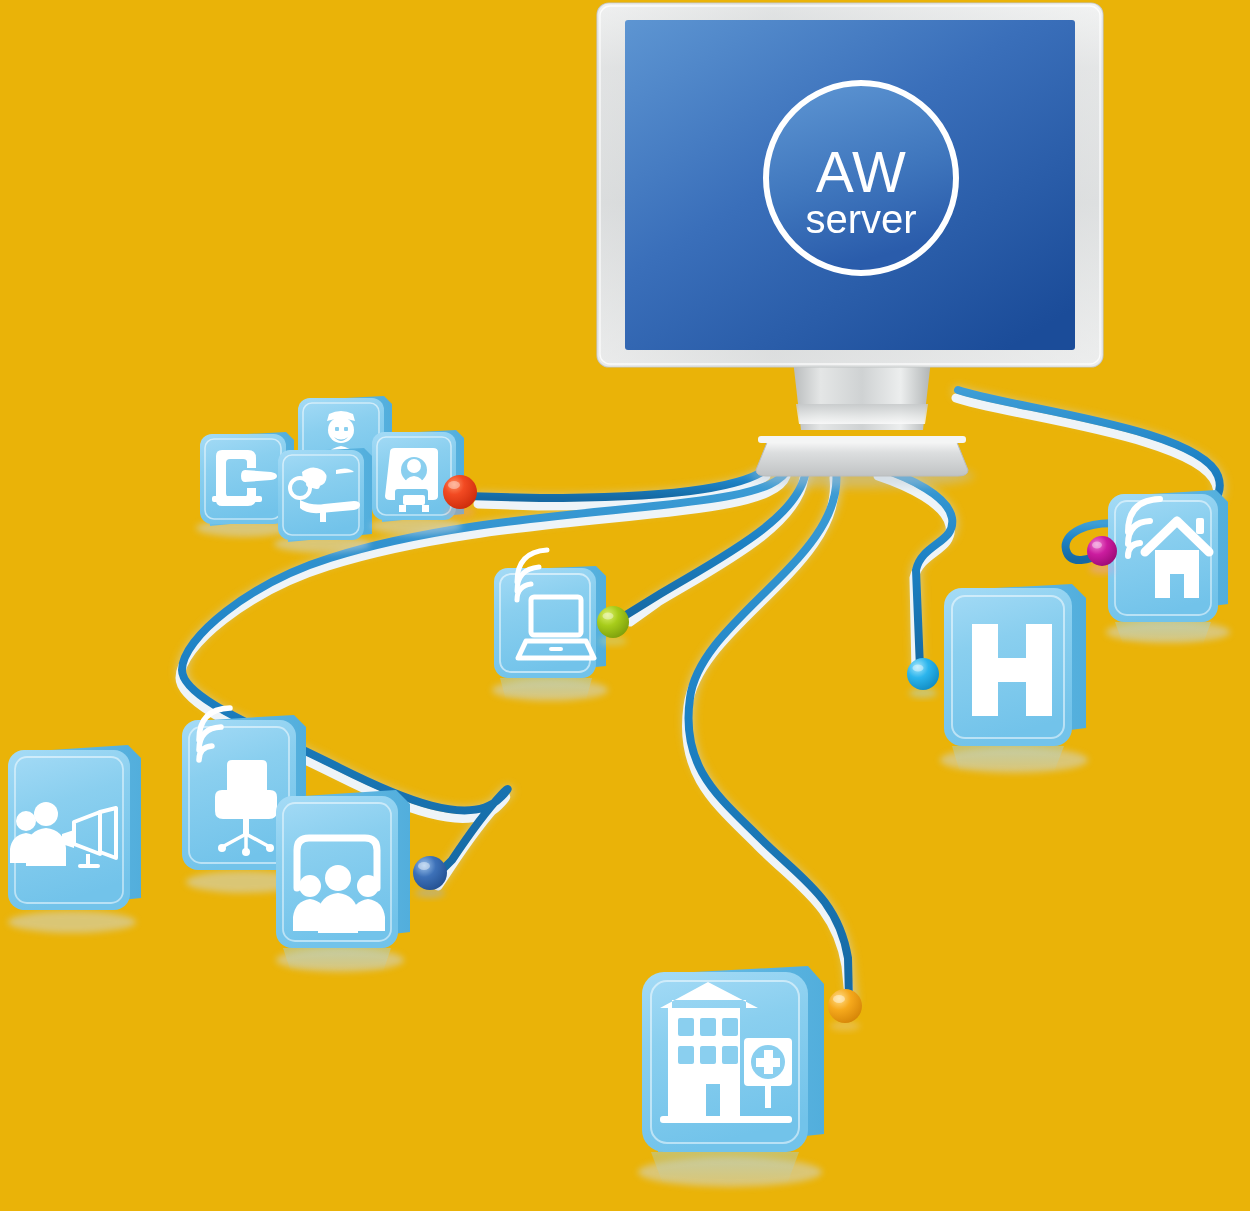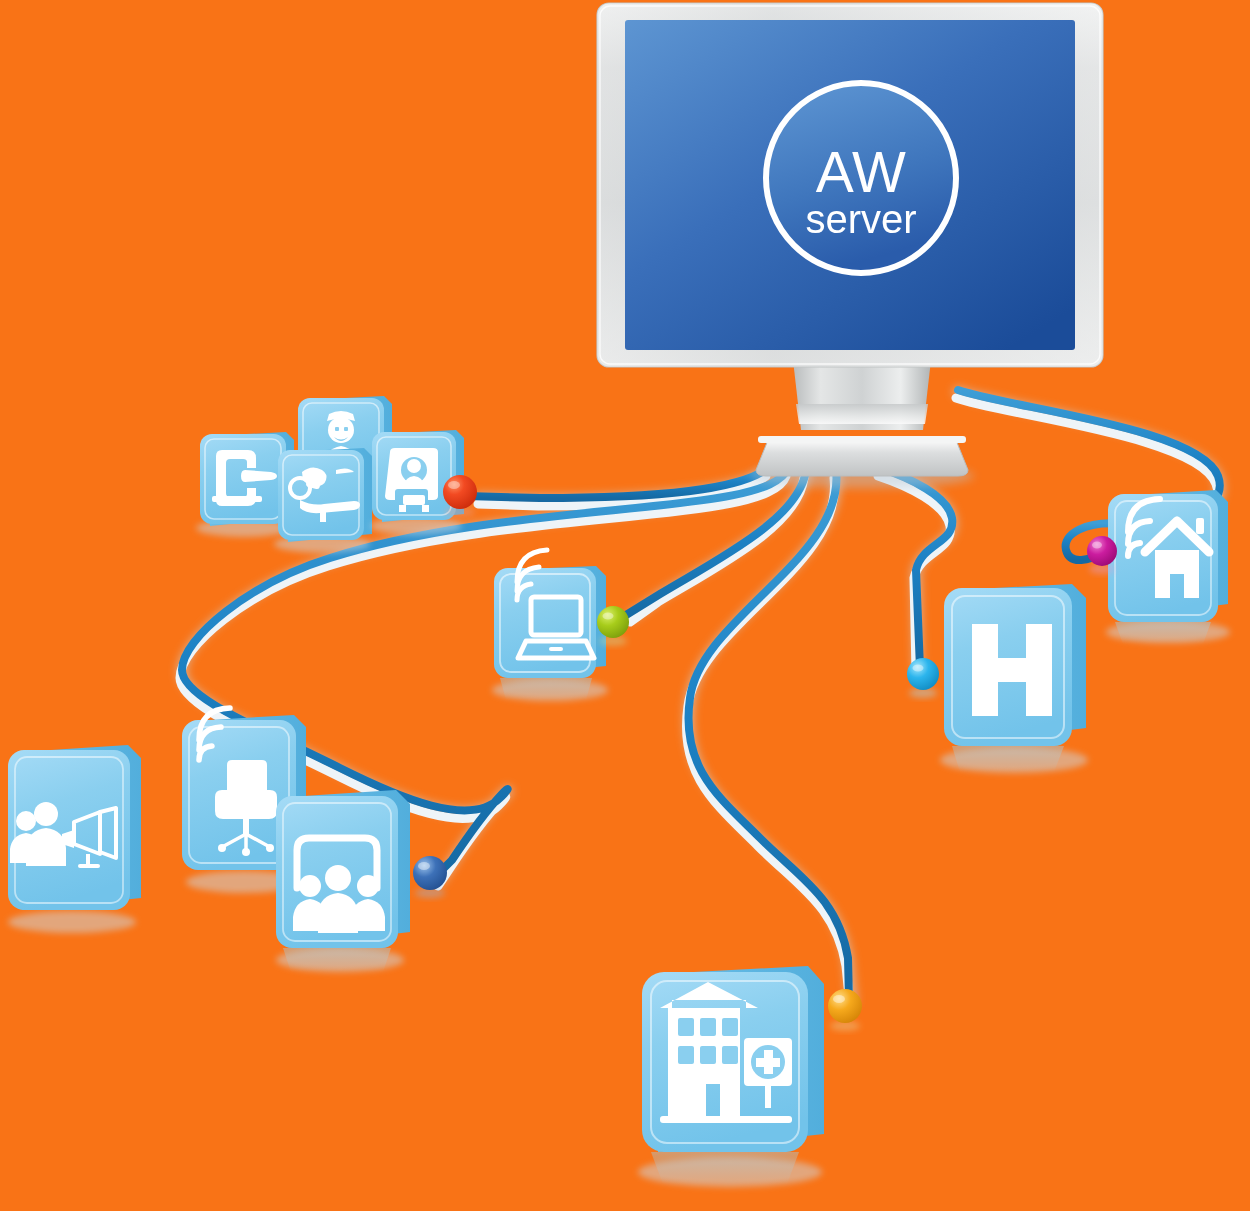--- a/index.html
+++ b/index.html
@@ -8,21 +8,21 @@
     padding: 0;
     background: #ffffff;
   }
   body {
     font-family: "Liberation Sans", sans-serif;
   }
   #stage {
     position: relative;
     width: 1250px;
     height: 1211px;
-    background: #f97316;
+    background: #eab308;
     overflow: hidden;
   }
   #diagram {
     position: absolute;
     left: 0;
     top: 0;
     width: 1250px;
     height: 1211px;
   }
   .srv-label-aw {

